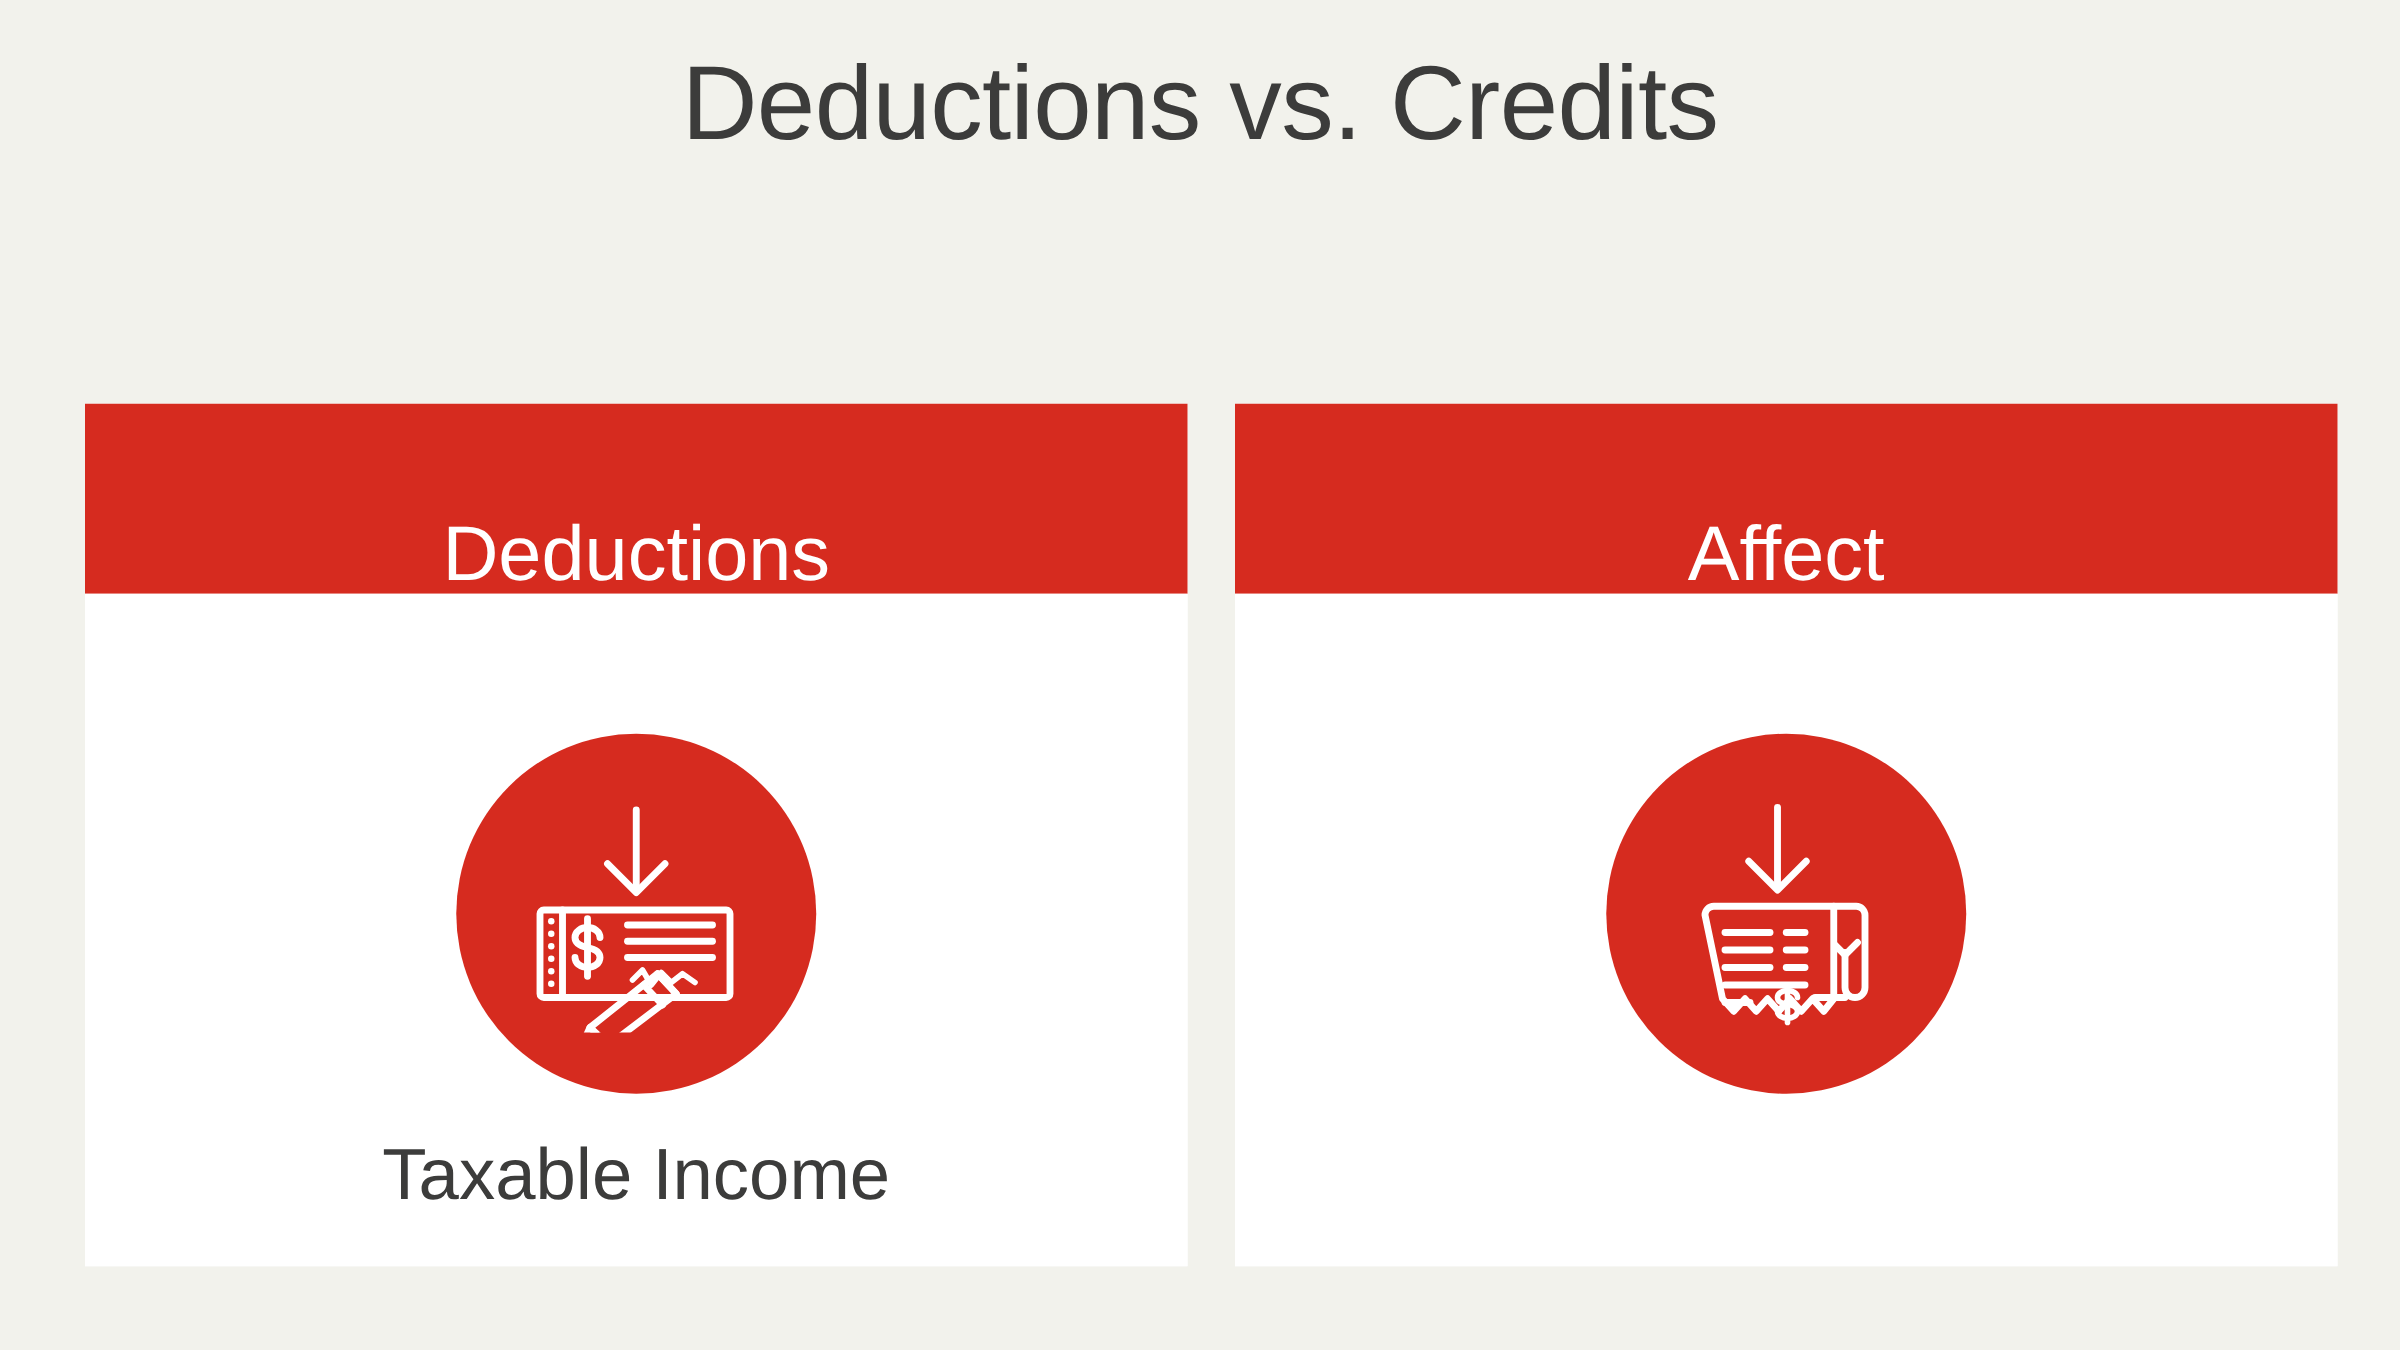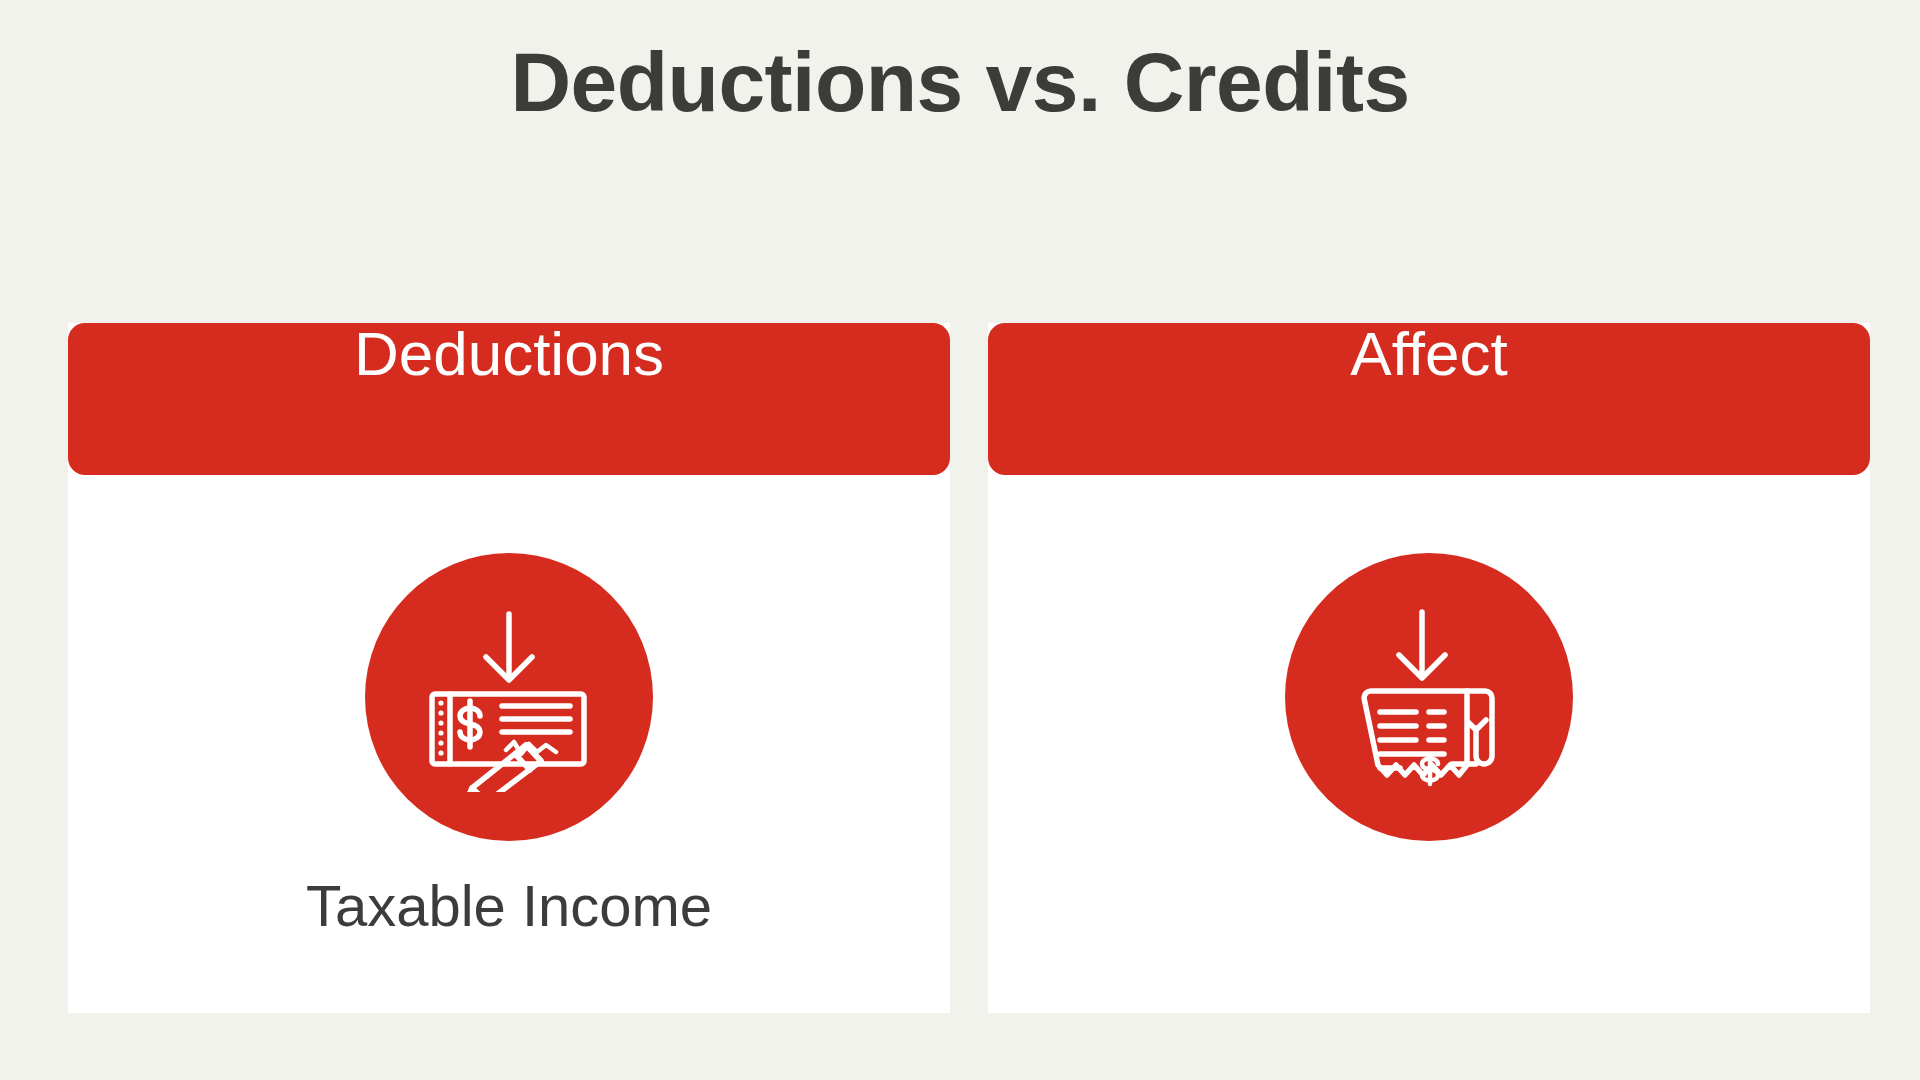--- a/index.html
+++ b/index.html
@@ -24,21 +24,21 @@
   
   .header {
     position: absolute;
     top: 40px;
     left: 0;
     width: 1920px;
     text-align: center;
   }
   .title {
     font-size: 84px;
-    font-weight: 700;
+    font-weight: 400;
     color: #3C3C3B;
     letter-spacing: -0.5px;
     line-height: 1.0;
     margin: 0;
     font-family: "Liberation Sans", sans-serif;
   }
   .subtitle {
     font-size: 54px;
     font-style: italic;
     font-weight: 400;
@@ -63,40 +63,39 @@
     height: 690px;
     background: #FFFFFF;
     display: flex;
     flex-direction: column;
     align-items: stretch;
   }
   .card-header {
     height: 152px;
     background: #D62B1F;
     display: flex;
-    align-items: flex-start;
+    align-items: flex-end;
     justify-content: center;
     flex: 0 0 auto;
-    border-radius: 17px;
   }
   .card-header-label {
     color: #FFFFFF;
     font-size: 62px;
     font-weight: 400;
     line-height: 1;
     letter-spacing: 0px;
   }
   .card-body {
     flex: 1 1 auto;
     background: #FFFFFF;
     display: flex;
     flex-direction: column;
     align-items: center;
     justify-content: flex-start;
-    padding-top: 78px;
+    padding-top: 112px;
     box-sizing: border-box;
   }
   .icon-circle {
     width: 288px;
     height: 288px;
     border-radius: 50%;
     background: #D62B1F;
     display: flex;
     align-items: center;
     justify-content: center;

